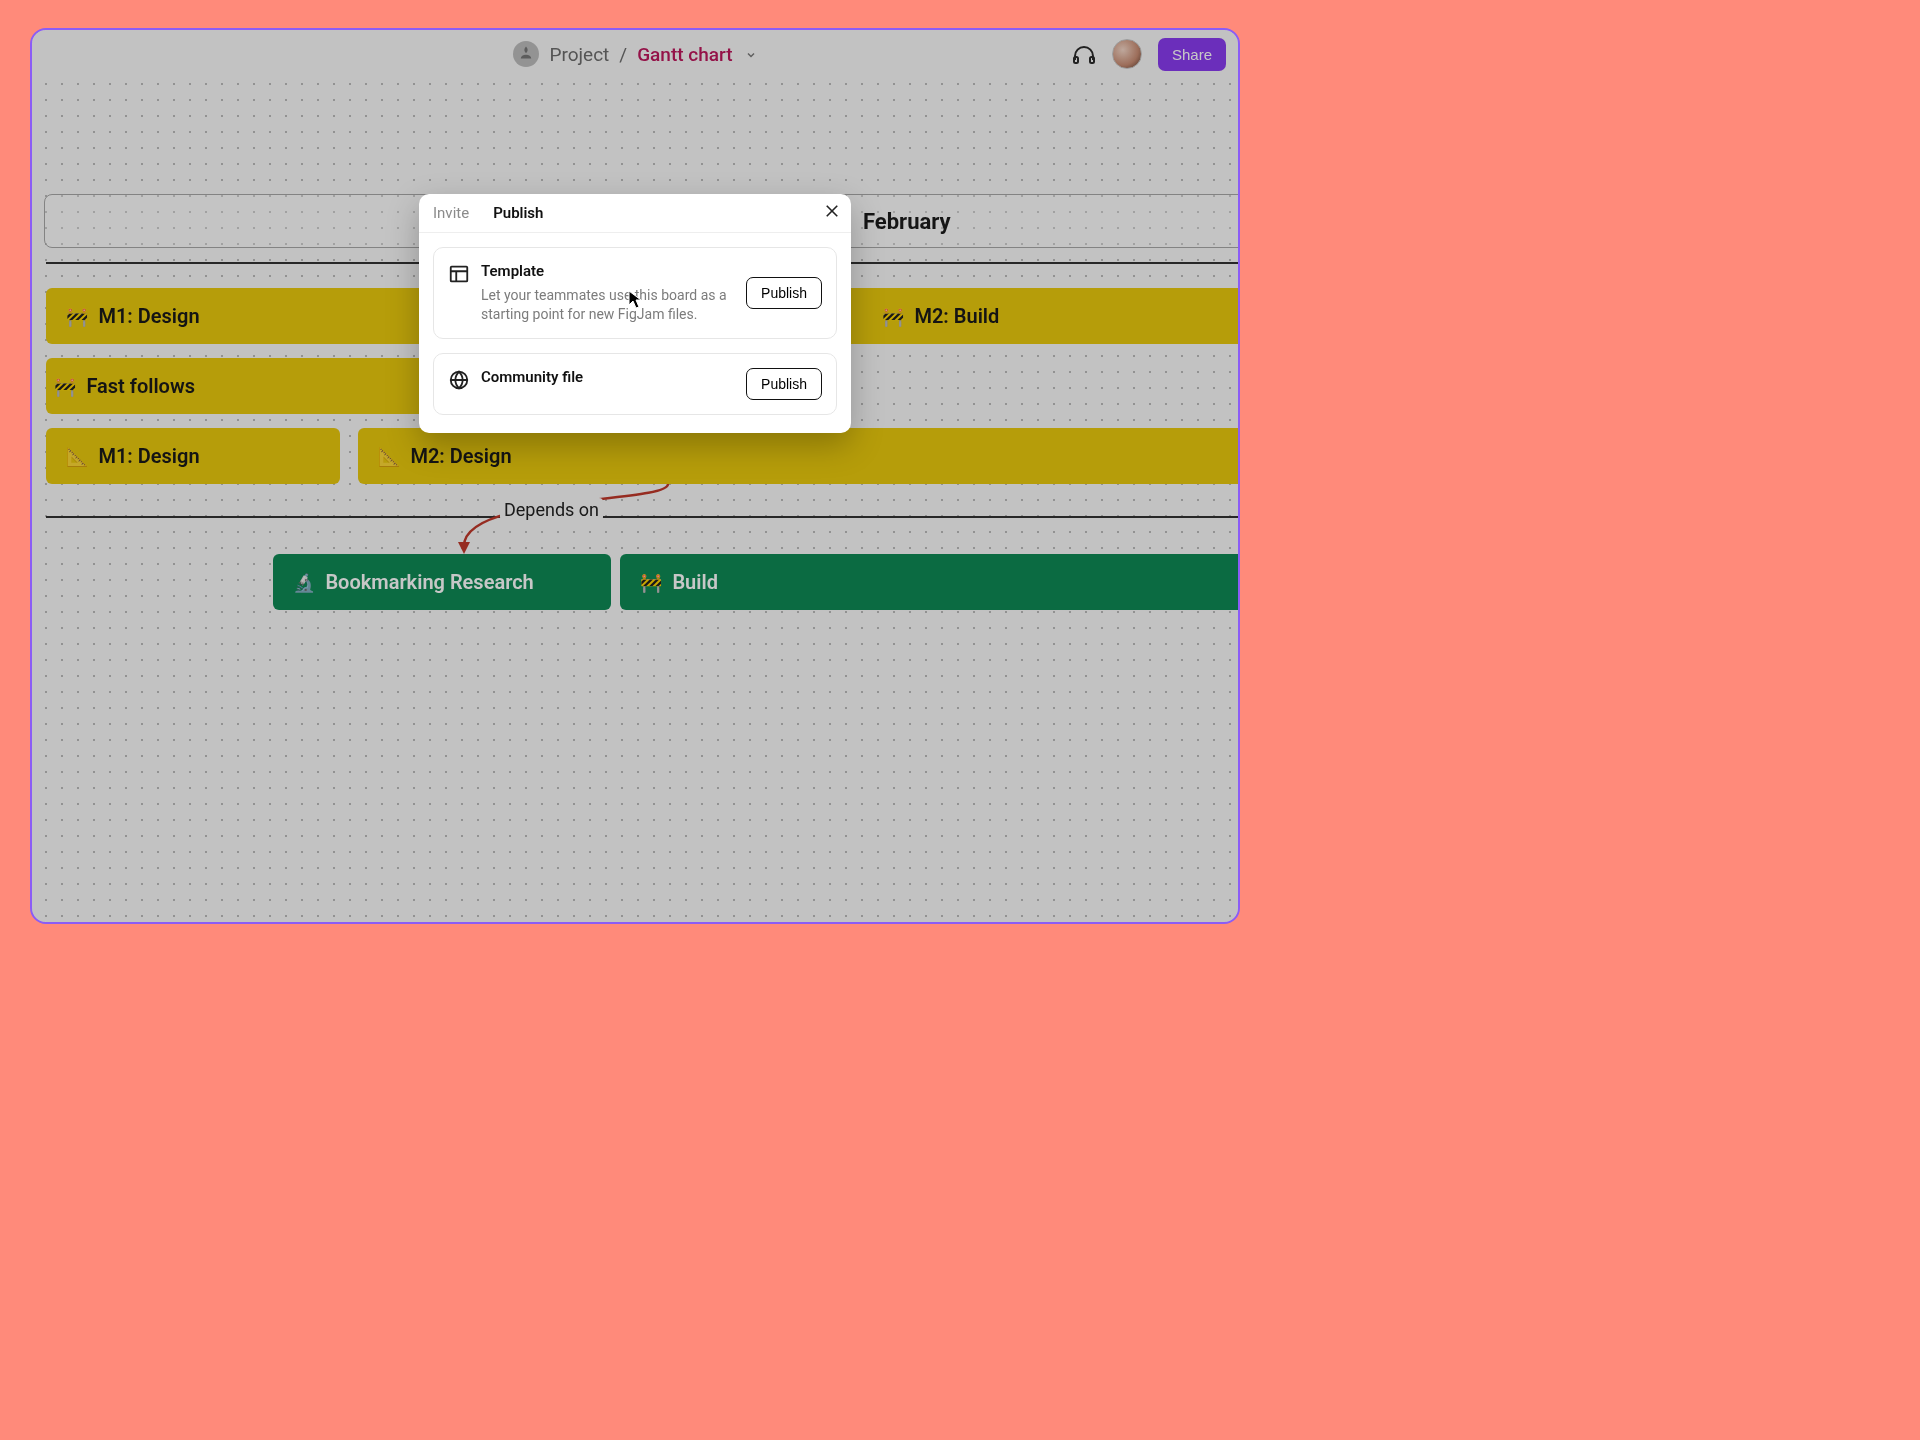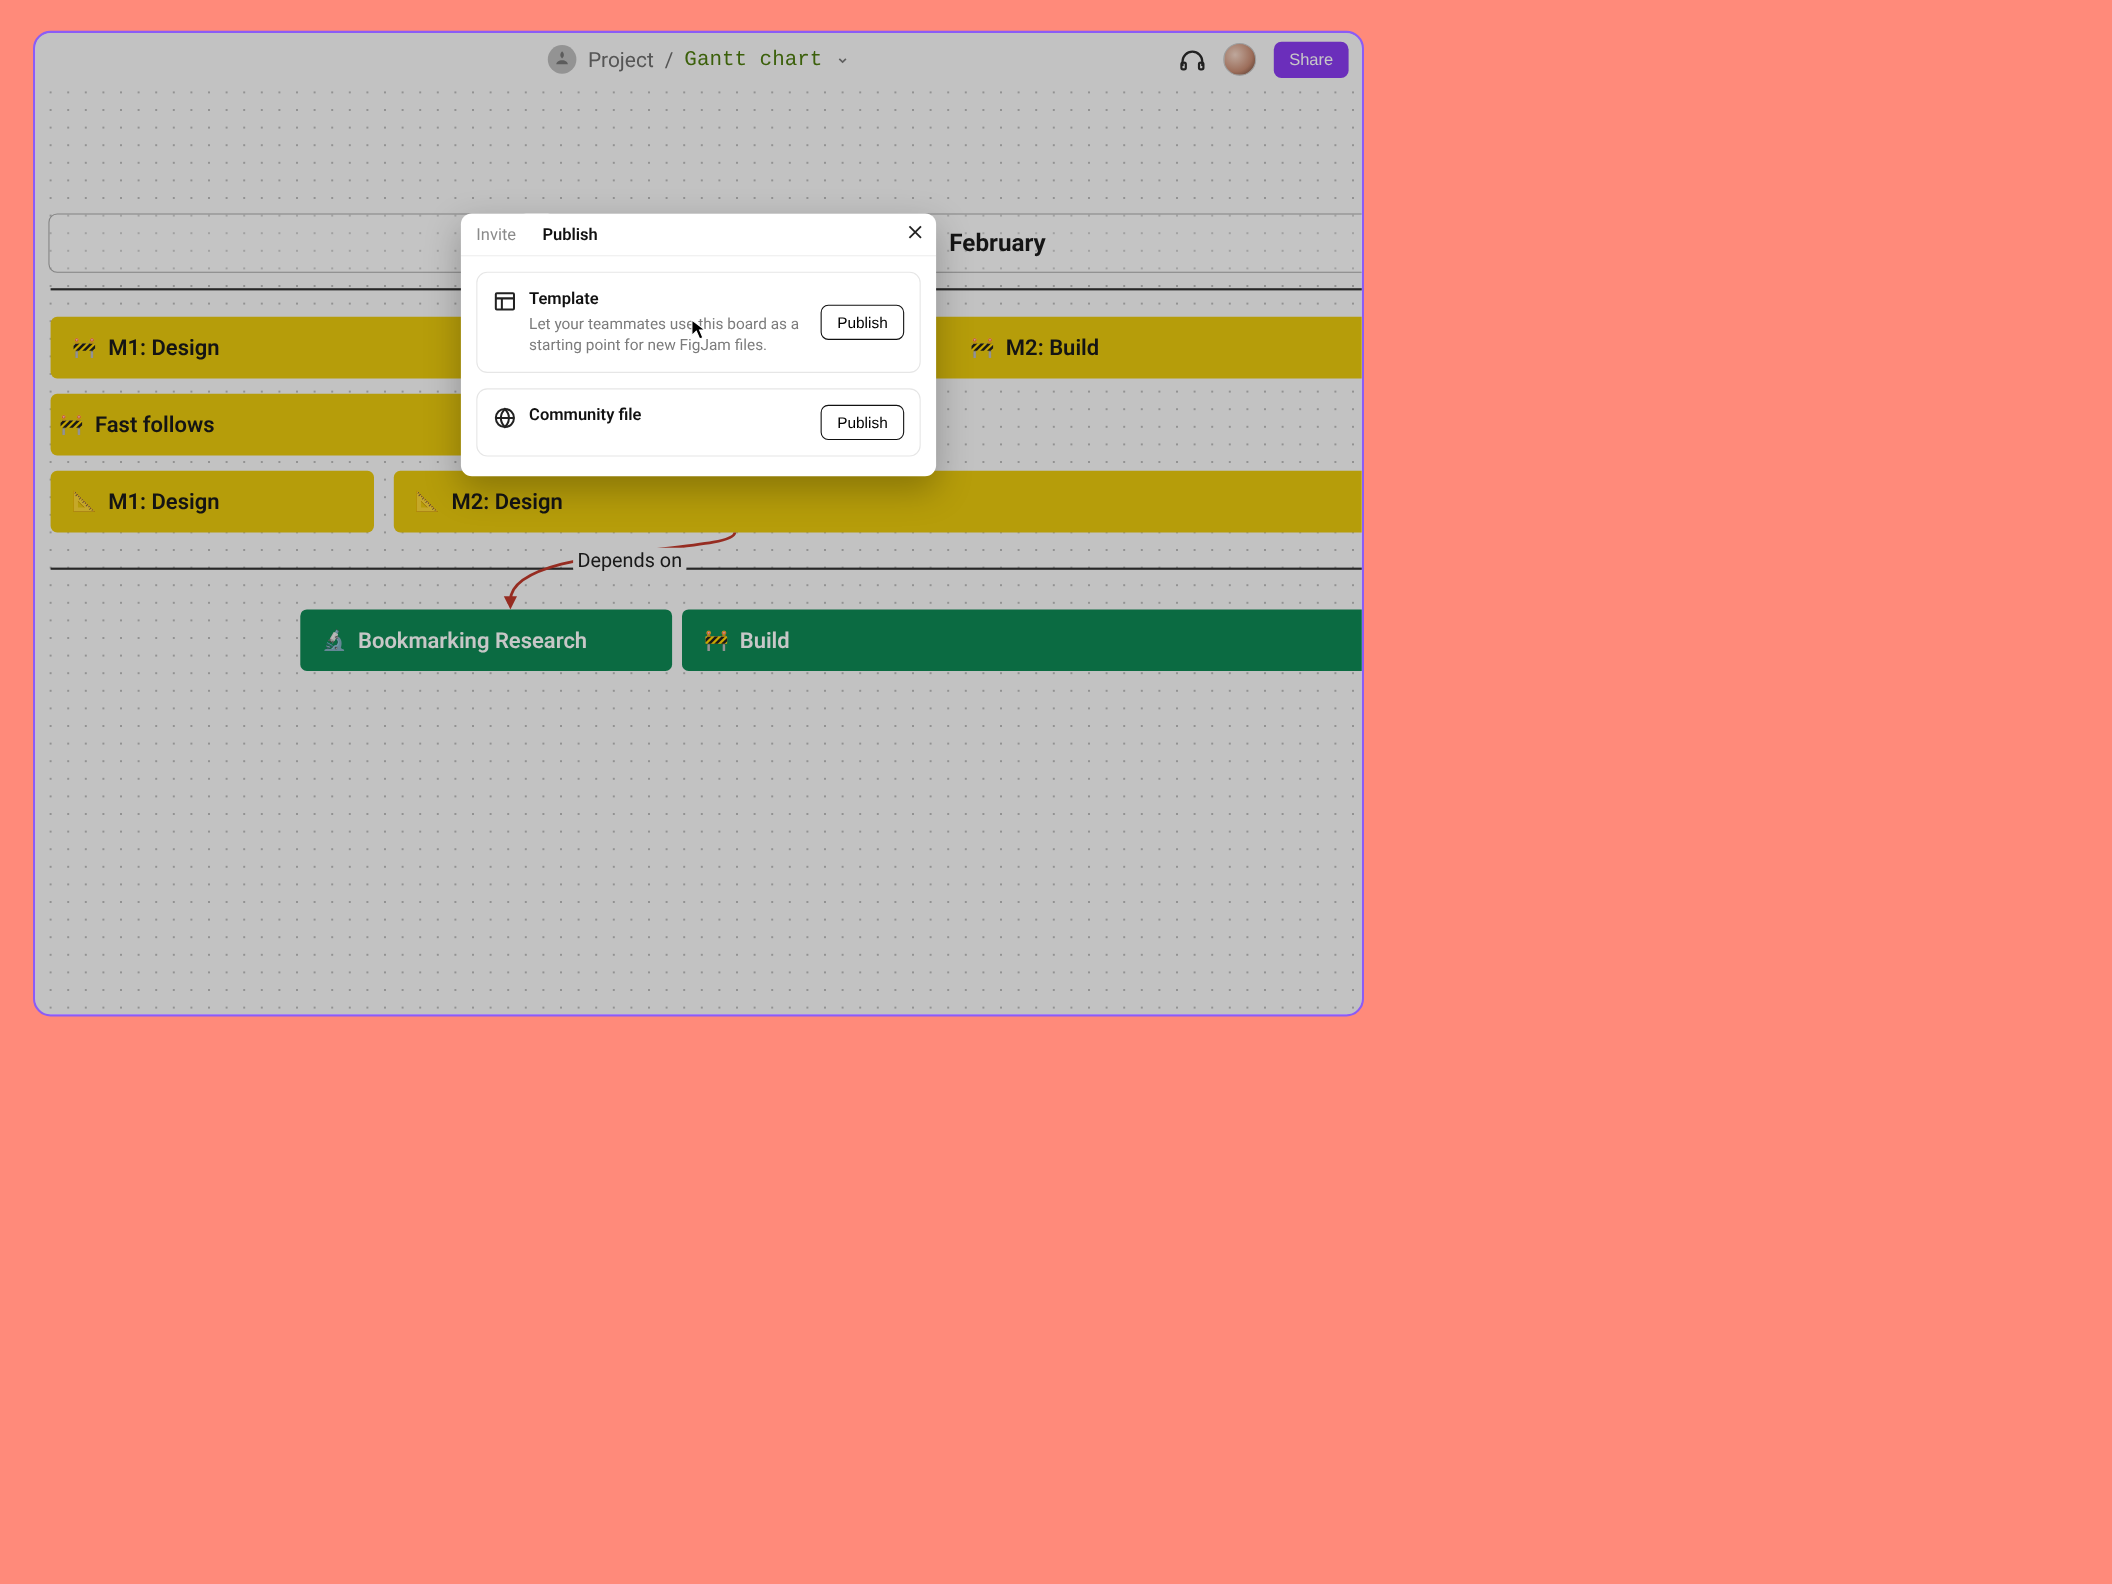--- a/index.html
+++ b/index.html
@@ -49,21 +49,21 @@
     font-size: 19px;
     color: #333;
   }
   .app-logo {
     width: 26px; height: 26px; border-radius: 50%;
     background: #bdbdbd;
     display: flex; align-items: center; justify-content: center;
   }
   .breadcrumb-project { color: #6d6d6d; }
   .breadcrumb-sep { color: #6d6d6d; }
-  .breadcrumb-file { color: #4d7c0f; font-weight: 500; font-family: Liberation Mono, monospace; }
+  .breadcrumb-file { color: #be185d; font-weight: 500; }
   .chevron-down {
     display: inline-block;
     margin-left: 2px;
   }
   .topbar-right {
     position: absolute;
     right: 12px; top: 0; bottom: 0;
     display: flex; align-items: center; gap: 16px;
   }
   .headphones-icon { width: 24px; height: 24px; color: #2b2b2b; }
@@ -126,21 +126,20 @@
   .gantt-green  { background: #0f8a55; color: #fff; }
   .gantt-green .bar-label { color: #fff; }
   .bar-emoji { font-size: 18px; filter: grayscale(0); }
   .depends-label {
     position: absolute;
     font-size: 18px;
     color: #222;
     background: #f9f9f9;
     padding: 1px 4px;
     border-radius: 4px;
-    margin-left: 21px;
   }
   
   .overlay {
     position: absolute;
     inset: 0;
     background: rgba(0,0,0,0.22);
     z-index: 5;
   }
   
   .modal {

